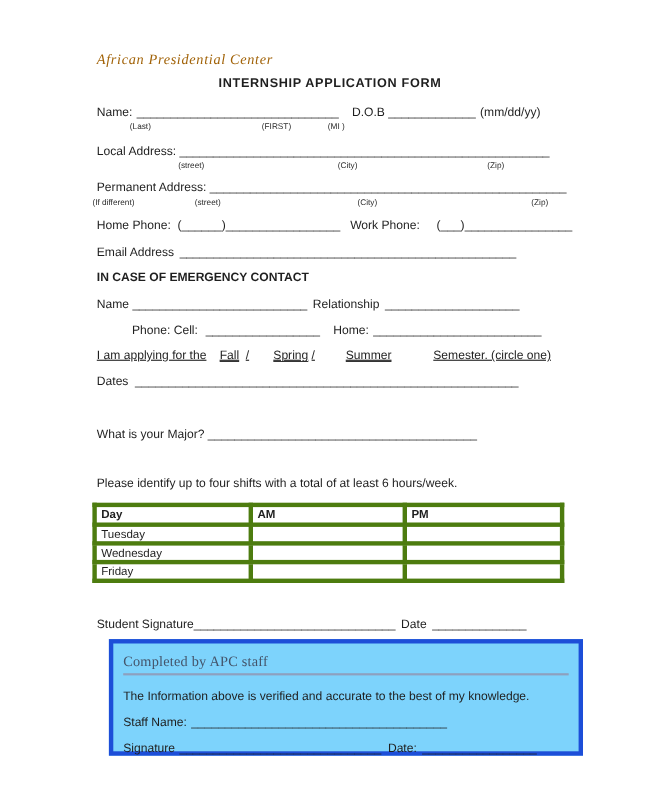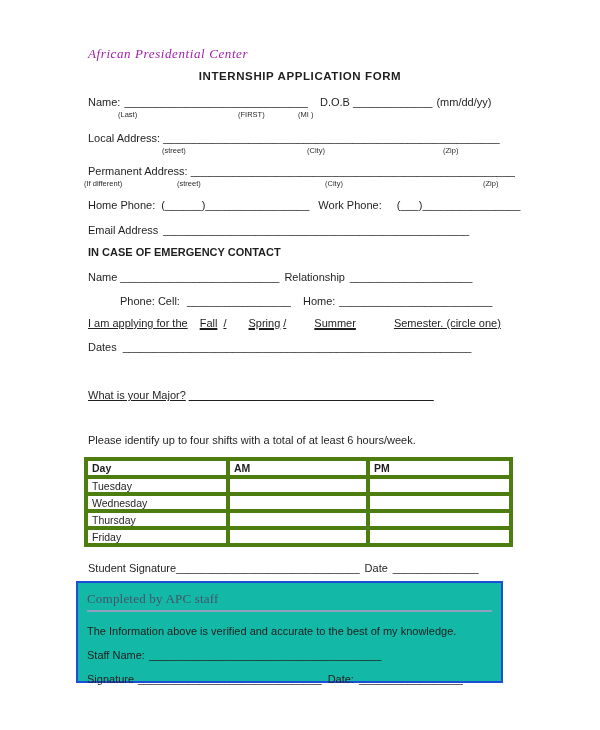--- a/index.html
+++ b/index.html
@@ -3,38 +3,38 @@
 <meta charset="utf-8">
 <style>
   html,body{margin:0;padding:0;}
   body{
     width:600px;height:730px;background:#ffffff;overflow:hidden;
     font-family:"Liberation Sans", sans-serif;color:#1f1f1f;
   }
   #page{position:relative;width:600px;height:730px;background:#fff;}
   .line{position:absolute;left:88px;white-space:nowrap;font-size:11px;line-height:13px;color:#1f1f1f;}
   .sub{position:absolute;font-size:7.5px;line-height:9px;color:#2b2b2b;white-space:nowrap;}
-  .org{font-family:"Liberation Serif", serif;font-style:italic;font-size:13px;letter-spacing:0.6px;color:#a21caf;}
+  .org{font-family:"Liberation Serif", serif;font-style:italic;font-size:13px;letter-spacing:0.6px;color:#a16207;}
   .formtitle{left:0;width:600px;text-align:center;font-size:11.5px;font-weight:600;letter-spacing:0.6px;}
   .bold{font-weight:bold;}
   .blank{color:#1f1f1f;}
   .opt{text-decoration:underline;text-underline-offset:2px;}
   table.shifts{
     position:absolute;left:84px;top:457px;width:425px;
     border-collapse:collapse;table-layout:fixed;
     font-size:10.5px;color:#1f1f1f;
   }
   table.shifts th, table.shifts td{
     border:4px solid #4d7c0f;padding:0 0 0 4px;text-align:left;
     font-weight:normal;height:13px;line-height:12px;overflow:hidden;
   }
   table.shifts th{font-weight:bold;height:14px;}
   .staffbox{
-    position:absolute;left:76px;top:581px;width:405px;height:82px;
-    border:2px solid #1d4ed8;padding:8px 9px;background:#14b8a6;
+    position:absolute;left:99px;top:581px;width:405px;height:82px;
+    border:4px solid #1d4ed8;padding:8px 9px;background:#7dd3fc;
   }
   .staffbox .title{
     font-family:"Liberation Serif", serif;font-size:13px;color:#44546A;
     line-height:15px;letter-spacing:0.2px;
   }
   .staffbox .rule{height:0;border-top:2px solid #8EA0BE;margin-top:4px;}
   .staffbox .bline{white-space:nowrap;font-size:11px;line-height:13px;margin-top:11px;}
 </style>
 </head>
 <body>
@@ -84,21 +84,21 @@
     <span>Phone: Cell:</span><span class="blank" style="margin-left:7px;">_________________</span><span style="margin-left:12px;">Home:</span><span class="blank" style="margin-left:4px;">_________________________</span>
   </div>
 
   <div class="line" style="top:317px;text-decoration:underline;">
     <span>I am applying for the</span><span class="opt" style="margin-left:12px;">Fall</span><span style="margin-left:6px;">/</span><span class="opt" style="margin-left:22px;">Spring</span><span style="margin-left:3px;">/</span><span class="opt" style="margin-left:28px;">Summer</span><span style="margin-left:38px;">Semester. (circle one)</span>
   </div>
 
   <div class="line" style="top:341px;">
     <span>Dates</span><span class="blank" style="margin-left:6px;">_________________________________________________________</span>
   </div>
-  <div class="line" style="top:389px;text-decoration:underline;">
+  <div class="line" style="top:389px;">
     <span>What is your Major?</span><span class="blank" style="margin-left:3px;">________________________________________</span>
   </div>
   <div class="line" style="top:434px;">Please identify up to four shifts with a total of at least 6 hours/week.</div>
 
   <table class="shifts">
     <colgroup>
         <col style="width:142px">
         <col style="width:140px">
         <col style="width:143px">
       </colgroup>
@@ -108,25 +108,20 @@
       <th>AM</th>
       <th>PM</th>
     </tr>
     <tr>
       <td>Tuesday</td>
       <td></td>
       <td></td>
     </tr>
     <tr>
       <td>Wednesday</td>
-      <td></td>
-      <td></td>
-    </tr>
-    <tr>
-      <td>Thursday</td>
       <td></td>
       <td></td>
     </tr>
     <tr>
       <td>Friday</td>
       <td></td>
       <td></td>
     </tr>
   </tbody>
     </table>

